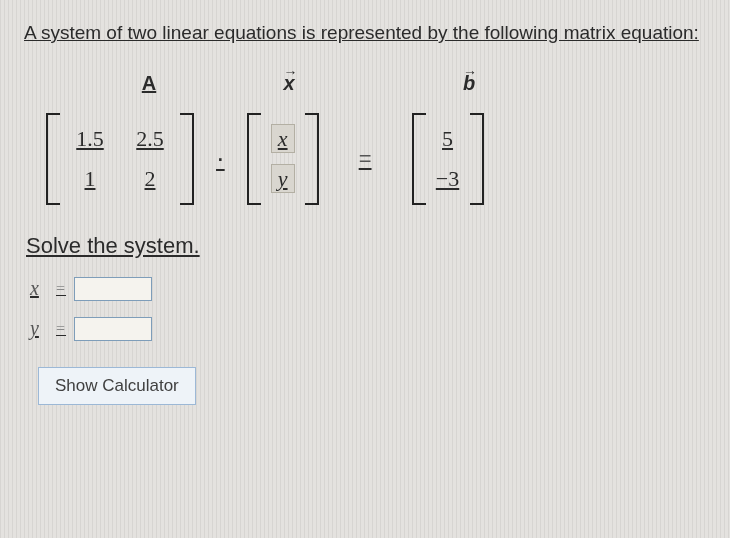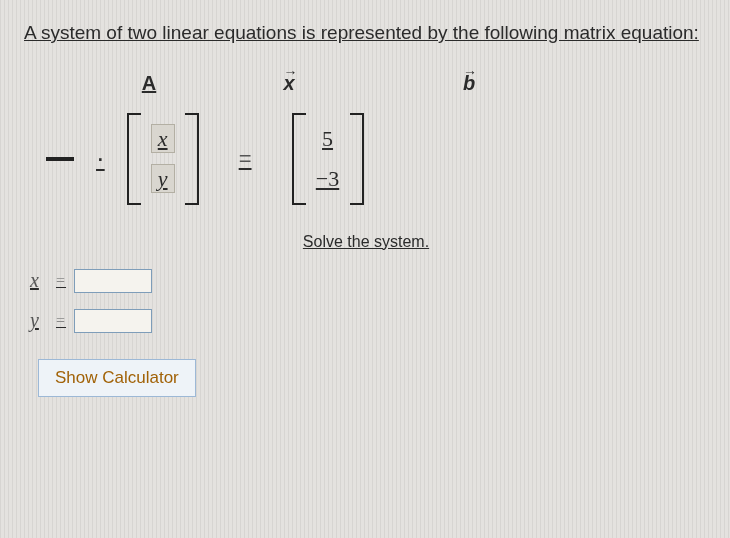--- a/index.html
+++ b/index.html
@@ -67,38 +67,38 @@
     grid-auto-rows: 40px;
     align-items: center;
     padding: 6px 0;
   }
   .m2x2 { grid-template-columns: 60px 60px; }
   .m2x1 { grid-template-columns: 44px; }
   .mcell { text-align: center; font-family: "Times New Roman", serif; font-size: 22px; }
   .var { background: #d9d6cf; padding: 1px 6px; border: 1px solid #b3afa3; font-style: italic; font-family: "Times New Roman", serif; }
   .dot { font-size: 26px; margin: 0 22px; }
   .equals { font-size: 22px; margin: 0 40px; color:#555; }
-  .solve { font-size: 16px; margin: 8px 0 18px 2px; text-align: center; }
+  .solve { font-size: 22px; margin: 8px 0 18px 2px; }
   .answers { margin-left: 6px; }
   .ans-row { display: flex; align-items: center; margin-bottom: 16px; font-family: "Times New Roman", serif; }
   .ans-label { font-style: italic; font-size: 20px; width: 18px; color:#555; }
   .ans-eq { font-size: 16px; color:#888; margin: 0 8px; letter-spacing:1px; }
   .ans-input {
     width: 78px; height: 24px;
     border: 1px solid #7e9db9;
     background: #f5f3ee;
     font-size: 15px; padding: 2px 4px;
   }
   .calc-btn {
     margin-top: 10px;
     margin-left: 14px;
     padding: 8px 16px;
     border: 1px solid #9cb8d6;
     background: #eef3f8;
-    color: #a16207;
+    color: #404040;
     font-size: 17px;
     cursor: pointer;
   }
 </style>
 </head>
 <body>
 
 <div class="content">
 
   <div class="intro">A system of two linear equations is represented by the following matrix equation:</div>
@@ -110,20 +110,26 @@
     </div>
     <div class="labB">
       <span class="vec"><span class="arrow">→</span><span>b</span></span>
     </div>
   </div>
 
   <div class="eq-row">
 
     <div class="matrix">
       <div class="bracket left"></div>
+      <div class="mcontent m2x2">
+        <div class="mcell">1.5</div>
+        <div class="mcell">2.5</div>
+        <div class="mcell">1</div>
+        <div class="mcell">2</div>
+      </div>
       <div class="bracket right"></div>
     </div>
 
     <div class="dot">·</div>
 
     <div class="matrix">
       <div class="bracket left"></div>
       <div class="mcontent m2x1">
         <div class="mcell"><span class="var">x</span></div>
         <div class="mcell"><span class="var">y</span></div>

